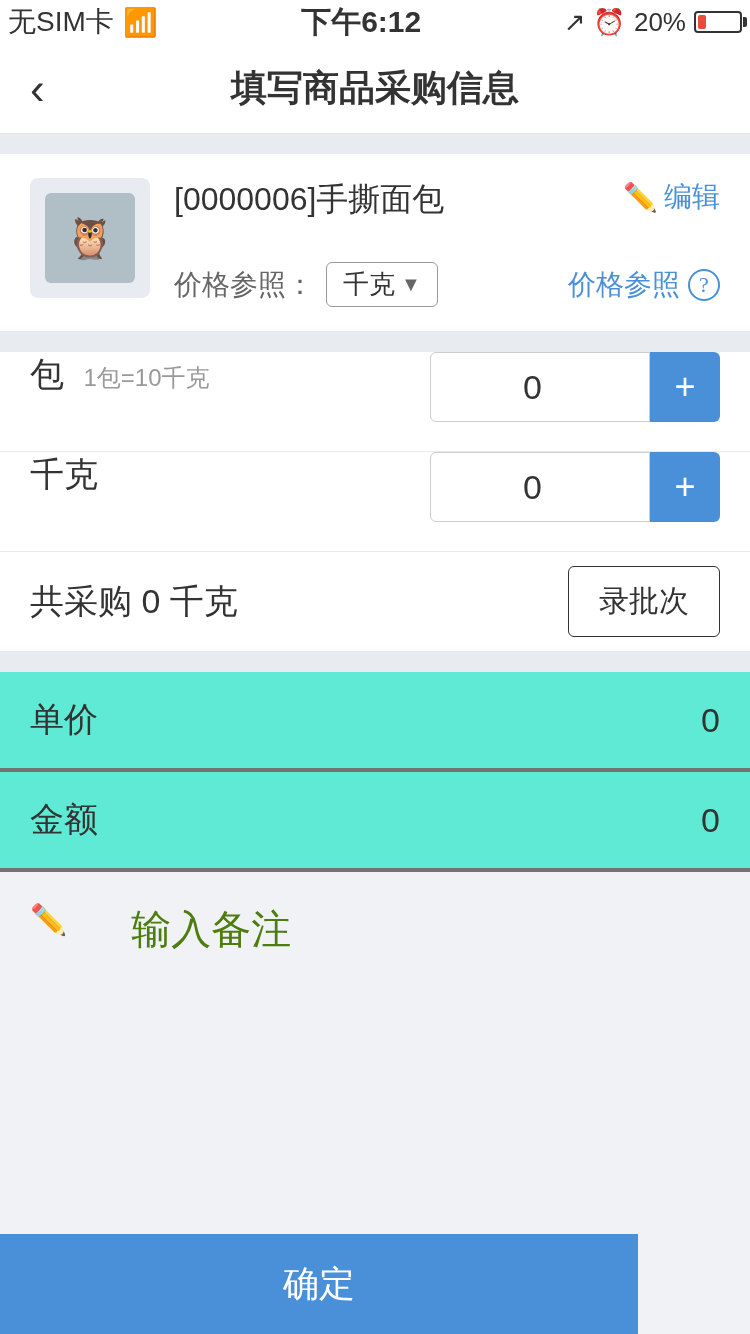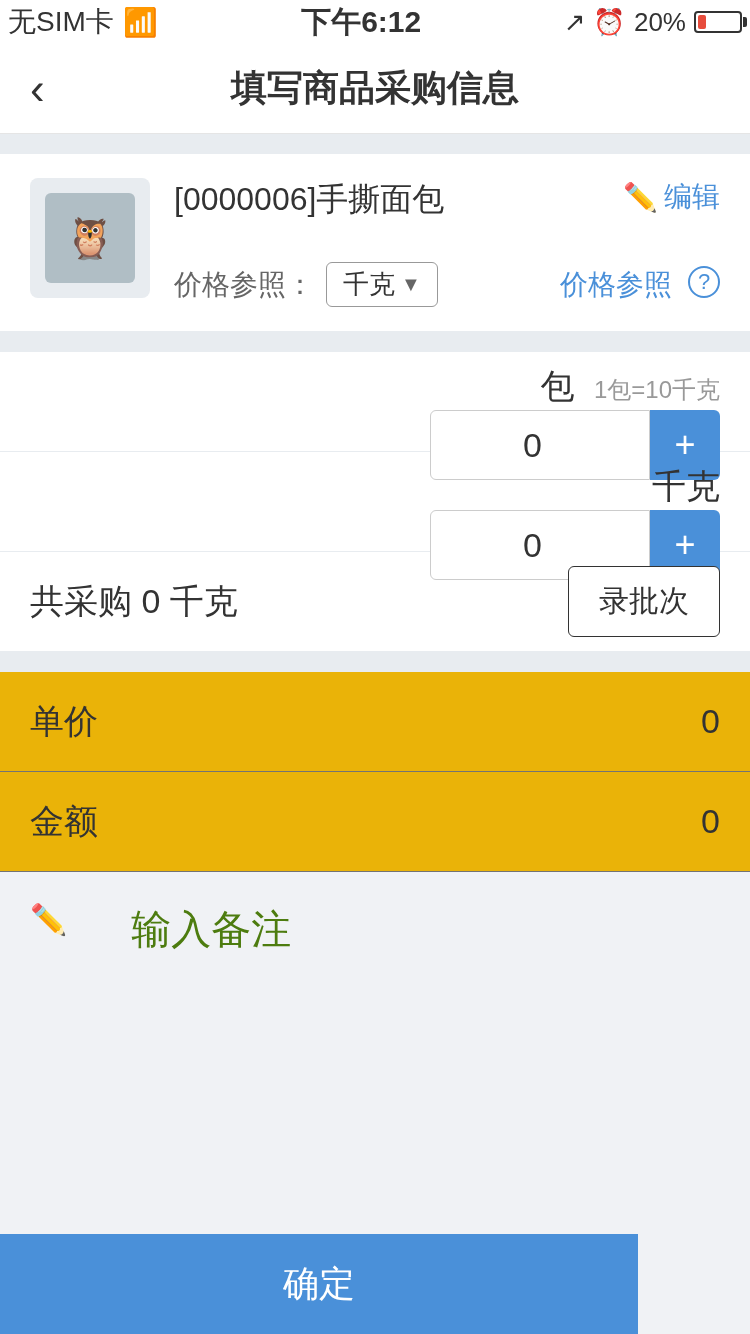--- a/index.html
+++ b/index.html
@@ -126,46 +126,46 @@
       color: #333;
       display: flex;
       align-items: center;
       gap: 6px;
     }
     .dropdown-arrow { font-size: 20px; color: #666; }
     .price-ref {
       font-size: 28px;
       color: #4a90d9;
       display: flex;
-      align-items: flex-start;
-      gap: 16px;
+      align-items: center;
+      gap: 8px;
+      font-family: Liberation Serif, serif;
     }
     .edit-btn {
       color: #4a90d9;
       font-size: 28px;
       display: flex;
       align-items: center;
       gap: 6px;
     }
     .product-header {
       display: flex;
       justify-content: space-between;
       align-items: flex-start;
       margin-bottom: 20px;
     }
 
     
     .row-item {
       display: flex;
-      align-items: flex-end;
-      padding: 12px 30px;
+      align-items: flex-start;
+      padding: 0 30px;
       height: 100px;
       border-bottom: 1px solid #e8ecf0;
       background: #fff;
-      flex-direction: column;
     }
     .row-label {
       font-size: 34px;
       color: #333;
       flex: 1;
     }
     .row-sub {
       font-size: 24px;
       color: #999;
       margin-left: 10px;
@@ -223,22 +223,22 @@
       background: #fff;
       cursor: pointer;
     }
 
     
     .info-row {
       display: flex;
       align-items: center;
       padding: 0 30px;
       height: 100px;
-      background: #eab308;
-      border-bottom: 1px solid #737373;
+      background: #5eead4;
+      border-bottom: 4px solid #737373;
     }
     .info-label {
       font-size: 34px;
       color: #333;
       flex: 1;
     }
     .info-value {
       font-size: 34px;
       color: #333;
     }

